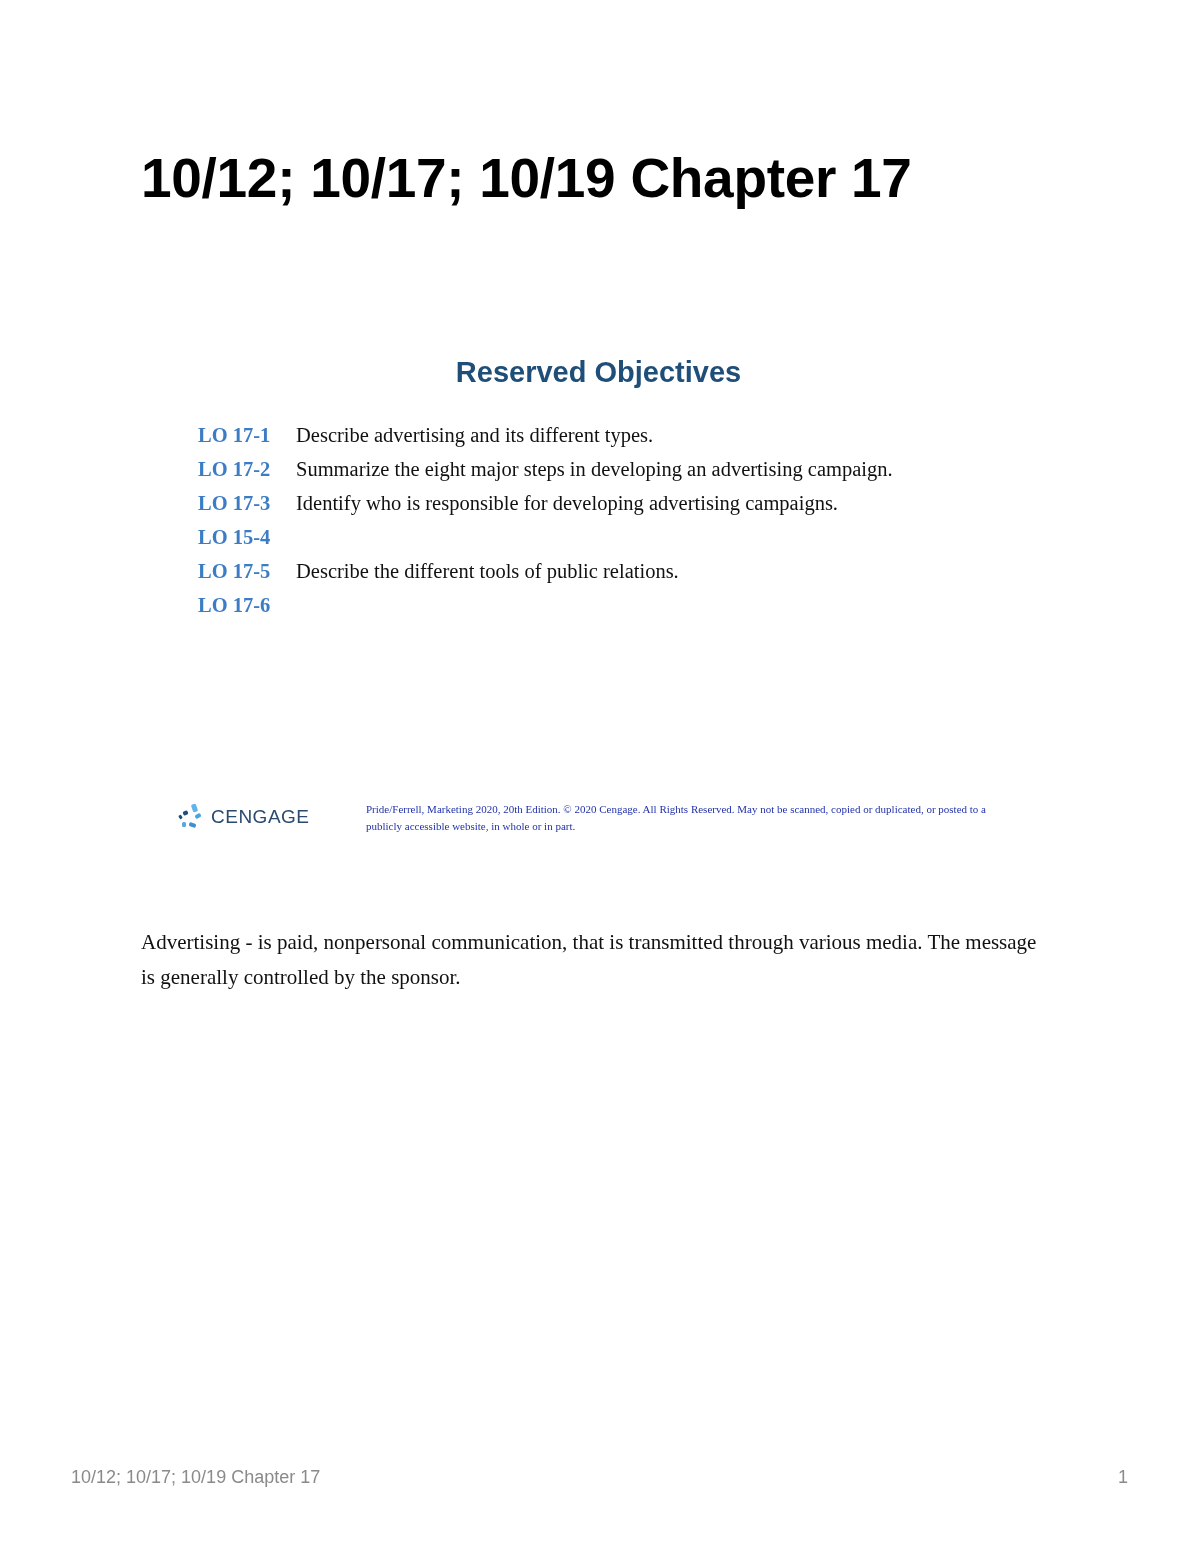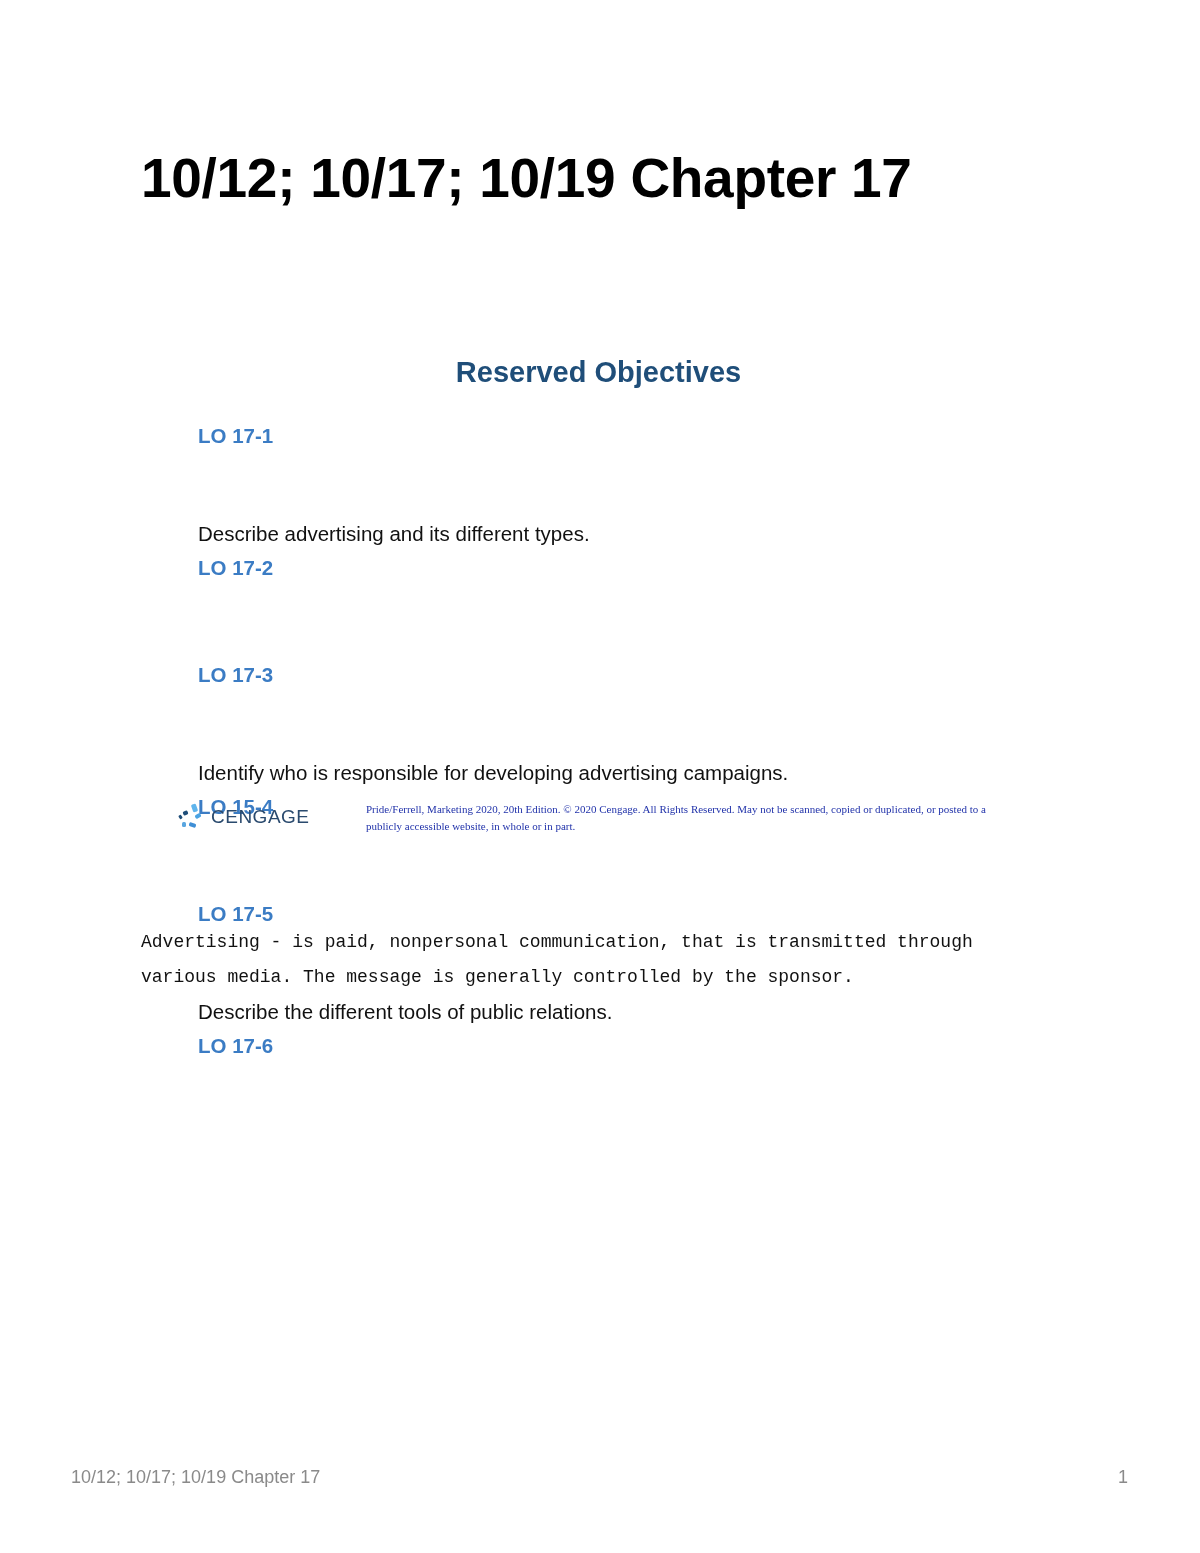--- a/index.html
+++ b/index.html
@@ -53,25 +53,24 @@
       position: absolute;
       left: 57px;
       top: 93px;
       margin: 0;
       padding: 0;
       list-style: none;
     }
     .lo-item {
       display: flex;
       align-items: flex-start;
-      font-family: Liberation Sans, sans-serif;
+      font-family: Liberation Serif, serif;
       font-size: 20.5px;
       line-height: 25px;
       margin-bottom: 9px;
-      flex-direction: column;
     }
     .lo-code {
       width: 98px;
       flex: 0 0 98px;
       color: #3b7cc4;
       font-weight: bold;
     }
     .lo-text {
       color: #111;
       width: 660px;
@@ -111,22 +110,22 @@
       font-size: 11px;
       line-height: 17px;
       color: #2233aa;
     }
     .body-text {
       position: absolute;
       left: 141px;
       top: 925px;
       width: 900px;
       margin: 0;
-      font-family: Liberation Mono, monospace;
-      font-size: 18px;
+      font-family: Liberation Serif, serif;
+      font-size: 21px;
       line-height: 35px;
       color: #111;
     }
     .page-footer-left {
       position: absolute;
       left: 71px;
       top: 1465px;
       font-family: "Liberation Sans", sans-serif;
       font-size: 18px;
       line-height: 24px;
@@ -150,20 +149,21 @@
 <div class="slide">
   <h2 class="slide-heading">Reserved Objectives</h2>
 
   <ul class="lo-list">
     <li class="lo-item">
       <span class="lo-code">LO 17-1</span>
       <span class="lo-text">Describe advertising and its different types.</span>
     </li>
     <li class="lo-item">
       <span class="lo-code">LO 17-2</span>
+      <span class="lo-text">Summarize the eight major steps in developing an advertising campaign.</span>
     </li>
     <li class="lo-item">
       <span class="lo-code">LO 17-3</span>
       <span class="lo-text">Identify who is responsible for developing advertising campaigns.</span>
     </li>
     <li class="lo-item">
       <span class="lo-code">LO 15-4</span>
     </li>
     <li class="lo-item">
       <span class="lo-code">LO 17-5</span>

